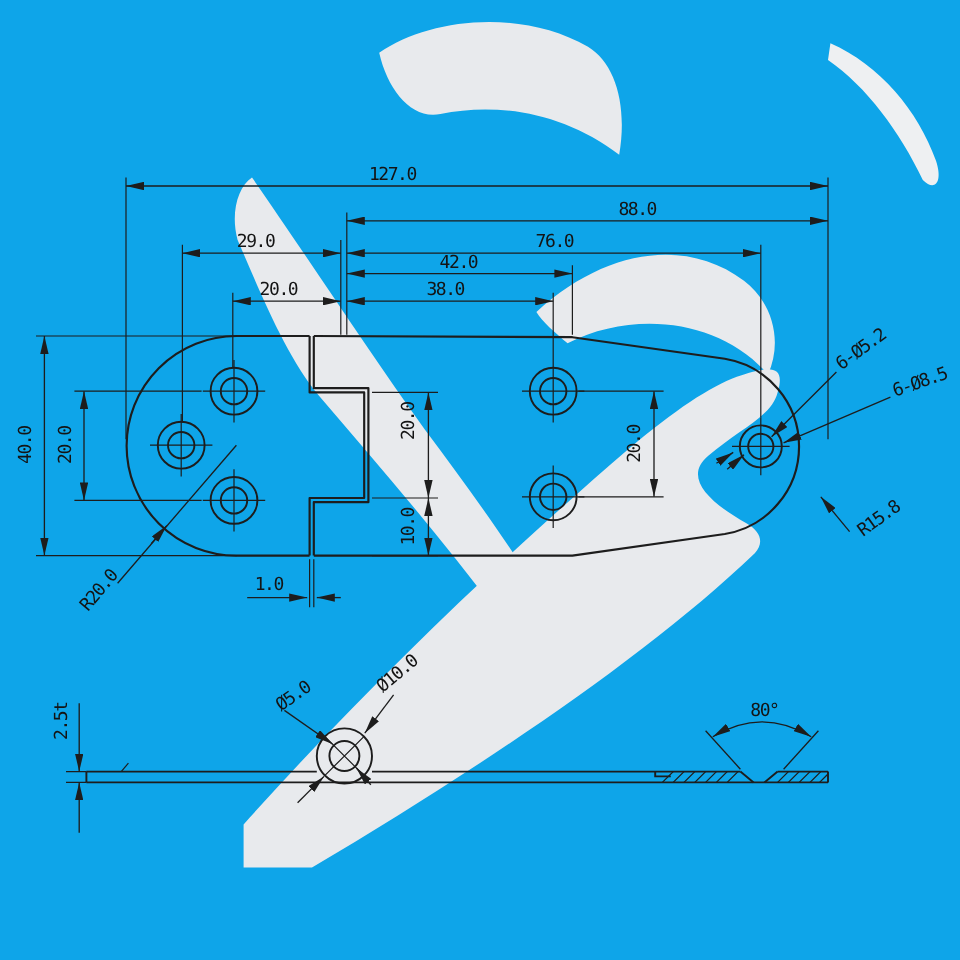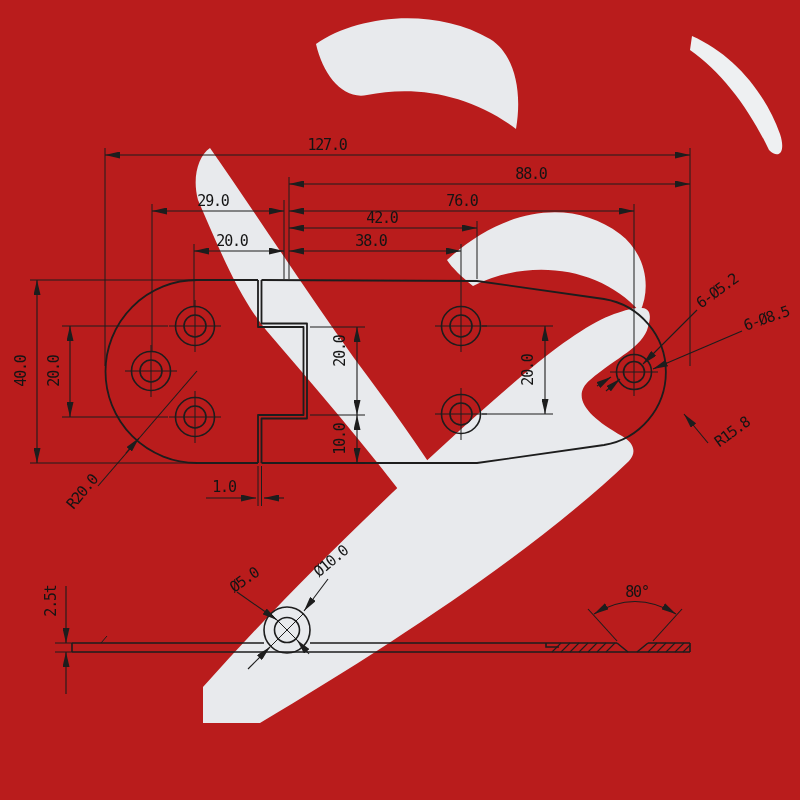--- a/index.html
+++ b/index.html
@@ -1,16 +1,16 @@
 <!DOCTYPE html>
 <html><head>
 <meta charset="utf-8">
 <style>
   html,body{margin:0;padding:0;background:#ffffff;}
-  .canvas{position:relative;width:800px;height:800px;background:#b91c1c;overflow:hidden;}
+  .canvas{position:relative;width:800px;height:800px;background:#0ea5e9;overflow:hidden;}
   svg{display:block;}
   .ol{stroke:#1d1d1d;stroke-width:1.8;fill:none;stroke-linejoin:round;}
   .ol2{stroke:#1d1d1d;stroke-width:1.6;fill:none;}
   .dim{stroke:#1d1d1d;stroke-width:1.1;fill:none;}
   .ext{stroke:#1d1d1d;stroke-width:1.0;fill:none;}
   .hatch{stroke:#1d1d1d;stroke-width:1.1;fill:none;}
   text{font-family:"DejaVu Sans Mono","Liberation Mono",monospace;font-size:15px;
        letter-spacing:-1.2px;fill:#141414;}
   .wm{stroke:none;}
 </style>

